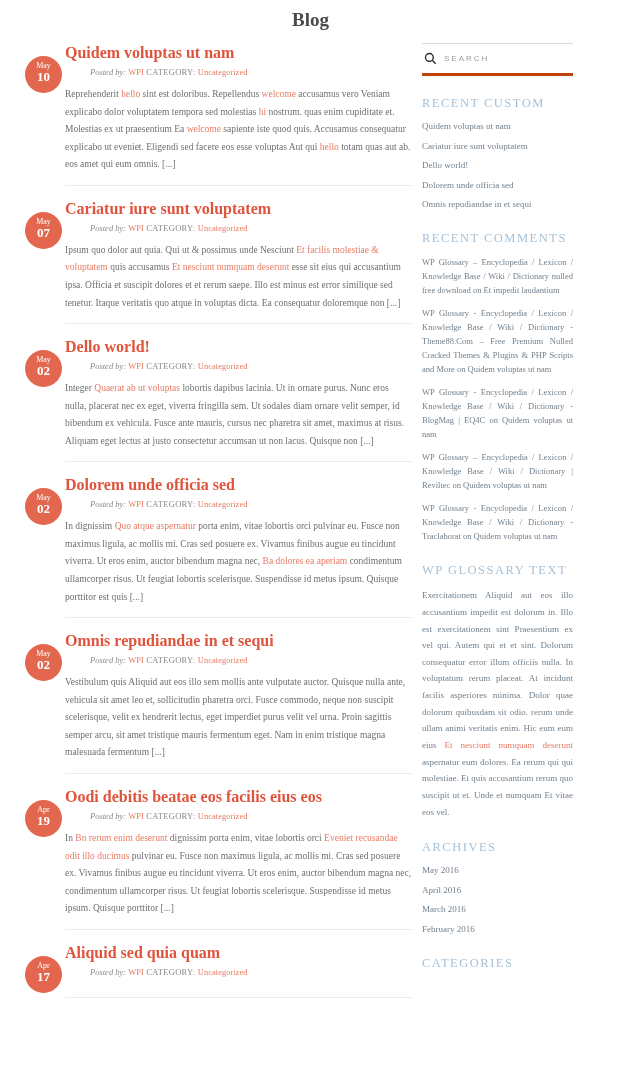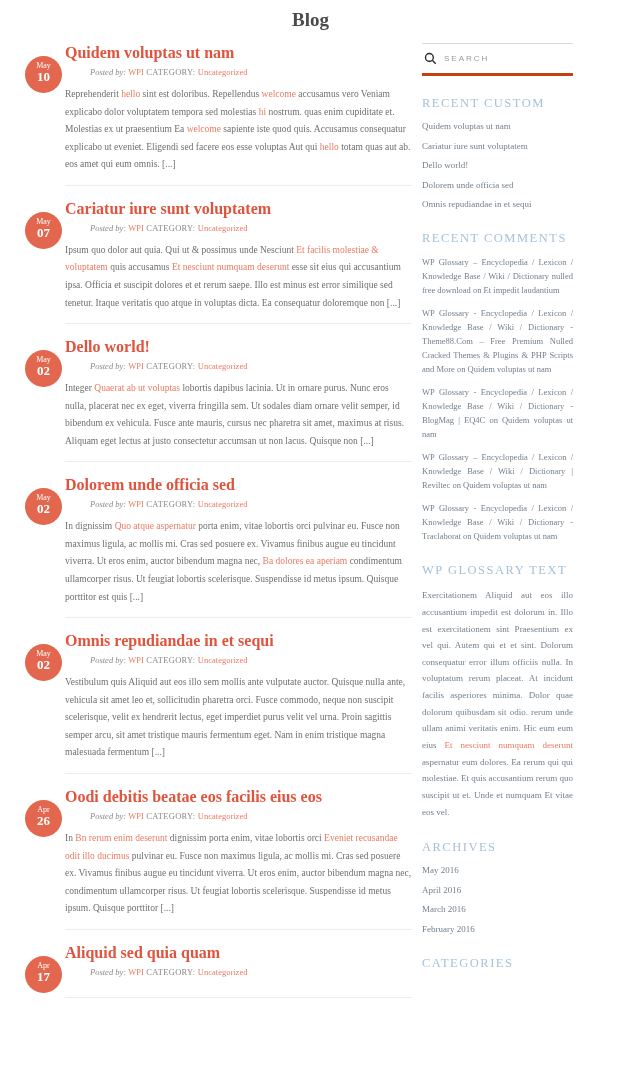--- a/index.html
+++ b/index.html
@@ -112,21 +112,21 @@
             <span class="badge-month">May</span>
             <span class="badge-day">02</span>
           </div>
           <h2 class="post-title"><a>Omnis repudiandae in et sequi</a></h2>
           <div class="post-meta"><span class="meta-italic">Posted by: </span><a class="meta-link">WPI</a><span class="meta-caps"> CATEGORY: </span><a class="meta-link">Uncategorized</a></div>
           <div class="post-body">Vestibulum quis Aliquid aut eos illo sem mollis ante vulputate auctor. Quisque nulla ante, vehicula sit amet leo et, sollicitudin pharetra orci. Fusce commodo, neque non suscipit scelerisque, velit ex hendrerit lectus, eget imperdiet purus velit vel urna. Proin sagittis semper arcu, sit amet tristique mauris fermentum eget. Nam in enim tristique magna malesuada fermentum [...]</div>
         </article>
         <article class="post">
           <div class="badge">
             <span class="badge-month">Apr</span>
-            <span class="badge-day">26</span>
+            <span class="badge-day">19</span>
           </div>
           <h2 class="post-title"><a>Oodi debitis beatae eos facilis eius eos</a></h2>
           <div class="post-meta"><span class="meta-italic">Posted by: </span><a class="meta-link">WPI</a><span class="meta-caps"> CATEGORY: </span><a class="meta-link">Uncategorized</a></div>
           <div class="post-body">In <a class="inline-link">Bn rerum enim deserunt</a> dignissim porta enim, vitae lobortis orci <a class="inline-link">Eveniet recusandae odit illo ducimus</a> pulvinar eu. Fusce non maximus ligula, ac mollis mi. Cras sed posuere ex. Vivamus finibus augue eu tincidunt viverra. Ut eros enim, auctor bibendum magna nec, condimentum ullamcorper risus. Ut feugiat lobortis scelerisque. Suspendisse id metus ipsum. Quisque porttitor [...]</div>
         </article>
         <article class="post">
           <div class="badge">
             <span class="badge-month">Apr</span>
             <span class="badge-day">17</span>
           </div>

